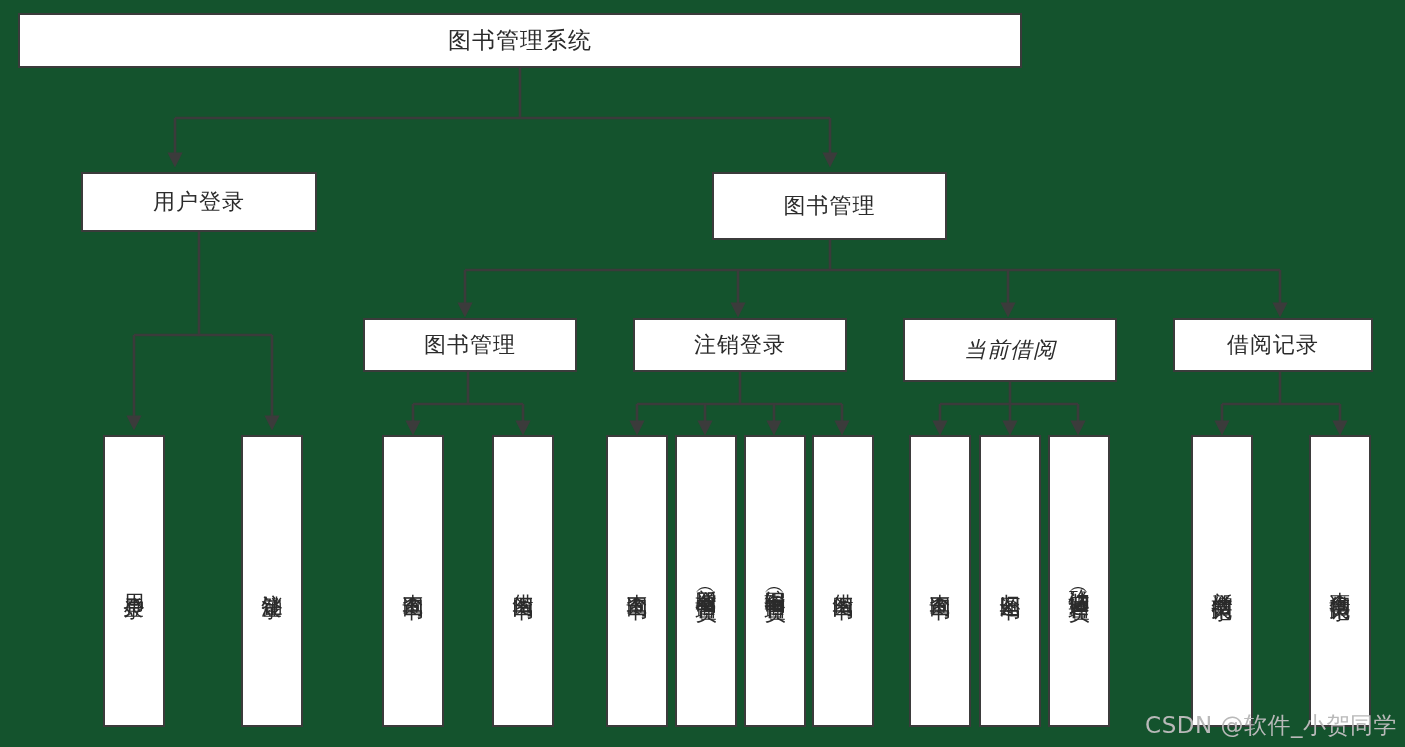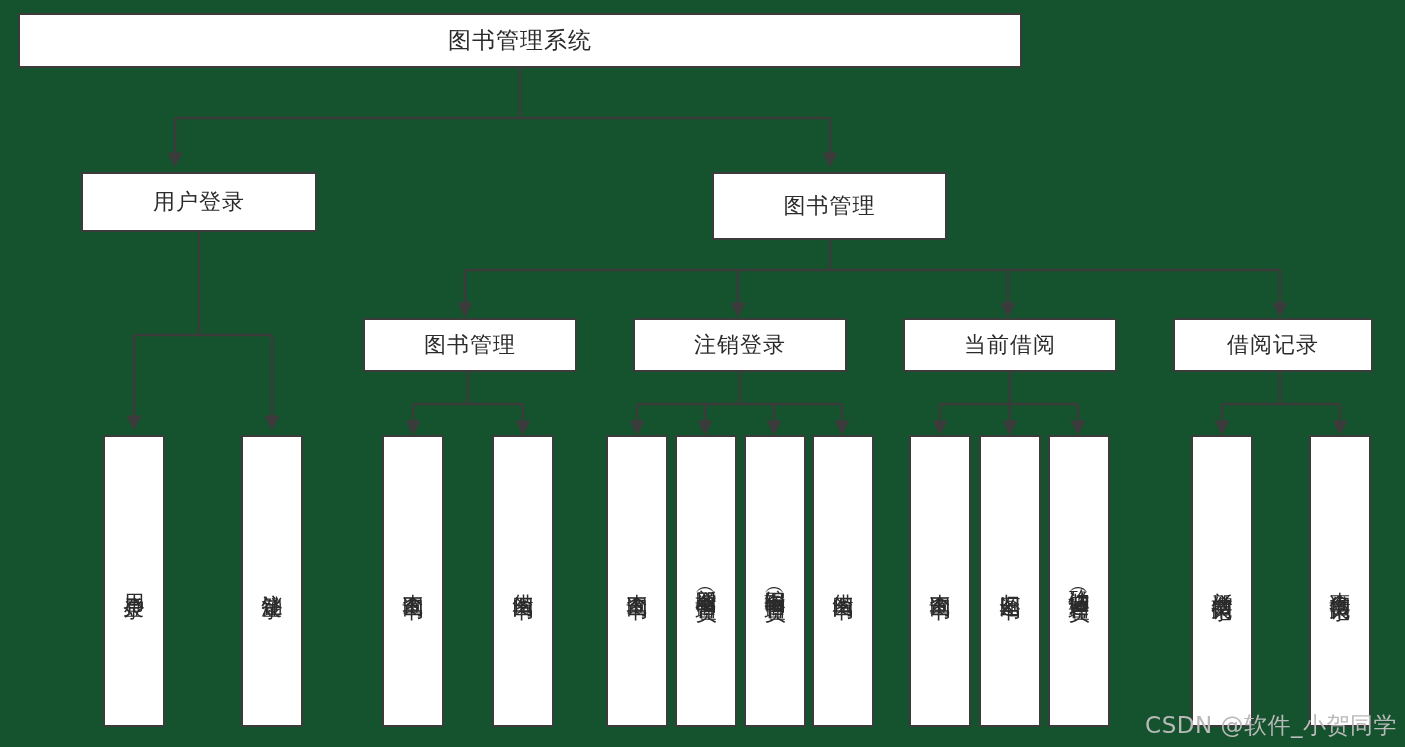--- a/index.html
+++ b/index.html
@@ -138,21 +138,21 @@
   <div class="node horiz" style="left:712px; top:172px; width:235px; height:68px;">
     <span class="label">图书管理</span>
   </div>
 
   <div class="node horiz" style="left:363px; top:318px; width:214px; height:54px;">
     <span class="label">图书管理</span>
   </div>
   <div class="node horiz" style="left:633px; top:318px; width:214px; height:54px;">
     <span class="label">注销登录</span>
   </div>
-  <div class="node horiz" style="left:903px; top:318px; width:214px; height:54px;">
+  <div class="node horiz" style="left:903px; top:318px; width:214px; height:64px;font-style:italic;">
     <span class="label">当前借阅</span>
   </div>
   <div class="node horiz" style="left:1173px; top:318px; width:200px; height:54px;">
     <span class="label">借阅记录</span>
   </div>
 
   <div class="node vert" style="left:103px; top:435px; width:62px; height:292px;">
     <span class="label">用户登录</span>
   </div>
   <div class="node vert" style="left:241px; top:435px; width:62px; height:292px;">

